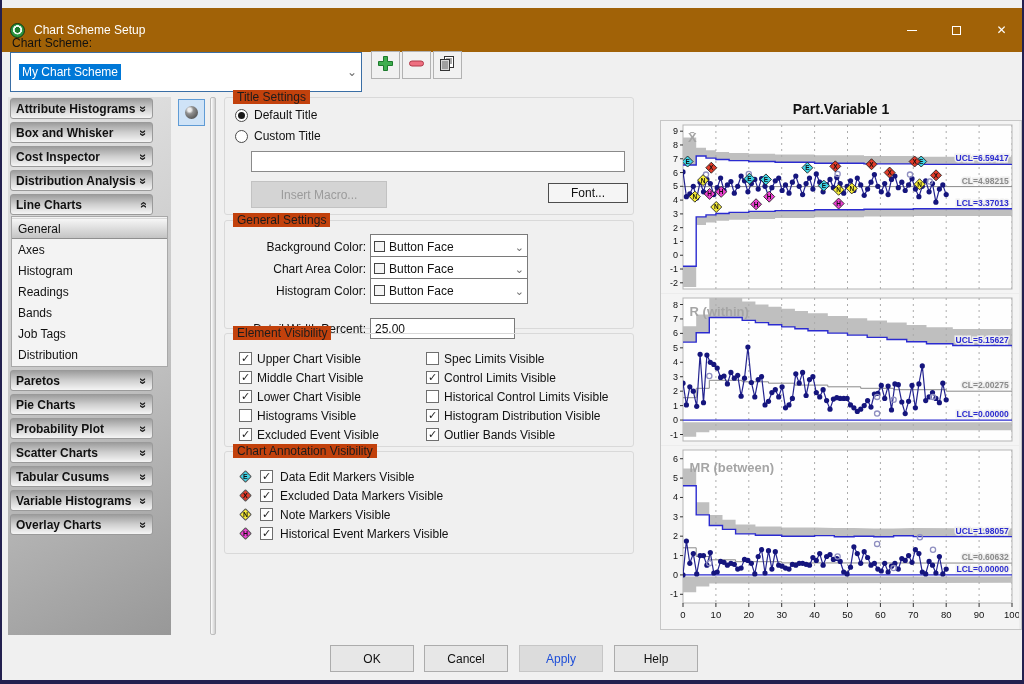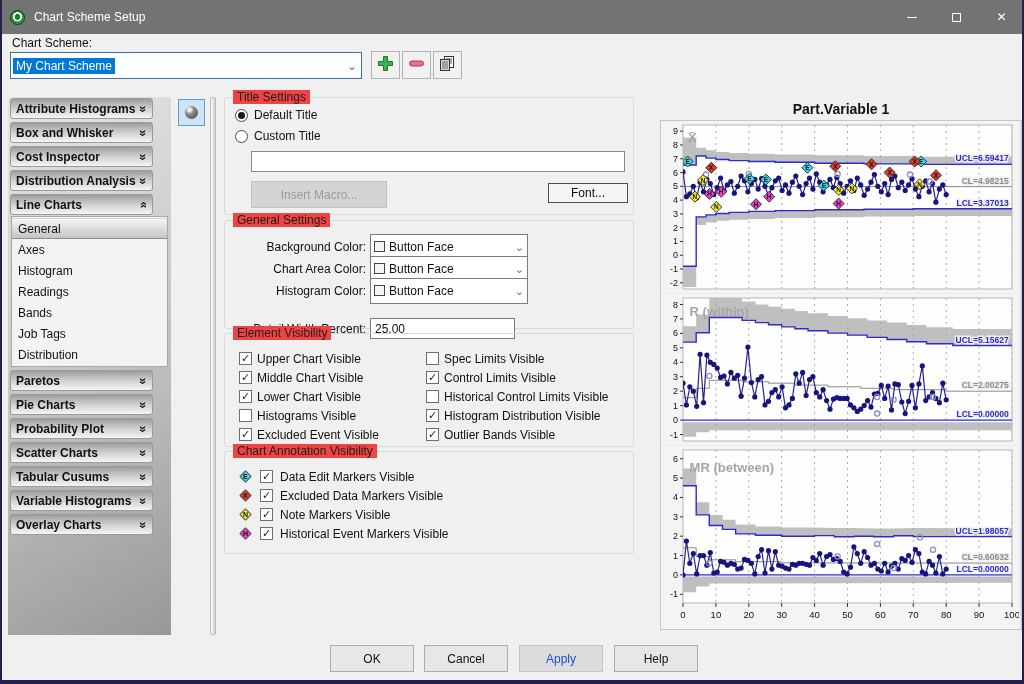--- a/index.html
+++ b/index.html
@@ -3,34 +3,34 @@
 <meta charset="utf-8">
 <style>
   html,body{margin:0;padding:0;background:#d8d8d8}
   *{box-sizing:border-box}
   .window{position:relative;width:1024px;height:684px;background:#f0f0f0;
     border-left:2px solid #23204f;border-right:2px solid #23204f;border-bottom:4px solid #23204f;
     font-family:"Liberation Sans",sans-serif;font-size:12px;color:#111;overflow:hidden}
   svg{font-family:"Liberation Sans",sans-serif}
 
   
-  .titlebar{position:absolute;left:-2px;top:0;width:1024px;height:34px;background:#737373;display:flex;align-items:center}
+  .titlebar{position:absolute;left:-2px;top:8px;width:1024px;height:44px;background:#a16207;display:flex;align-items:center}
   .app-icon{width:15px;height:15px;margin-left:10px;border-radius:50%;border:1px solid #0e3a17;
     background:radial-gradient(circle at 50% 45%,#1d7a2c 0 28%,#eef8f0 32% 46%,#2c9440 50% 100%)}
   .wtitle{color:#fff;font-size:12px;margin-left:9px}
   .winbtns{margin-left:auto;display:flex;height:100%}
   .wb{width:45px;height:100%;display:flex;align-items:center;justify-content:center;color:#fff}
   .wb-min i{display:block;width:10px;height:1px;background:#fff}
   .wb-max i{display:block;width:9px;height:9px;border:1px solid #fff}
   .wb-close{font-size:12px}
 
   
   .lbl-scheme{position:absolute;left:10px;top:36px}
-  .combo{position:absolute;left:8px;top:52px;width:352px;height:27px;background:#fff;border:1px solid #3a6ea5;
-    display:flex;align-items:center;padding:1px 4px 1px 2px}
+  .combo{position:absolute;left:8px;top:52px;width:352px;height:40px;background:#fff;border:1px solid #3a6ea5;
+    display:flex;align-items:center;padding:1px 4px 1px 8px}
   .combo-sel{background:#0078d7;color:#fff;padding:1px 3px}
   .combo-arrow{margin-left:auto;color:#707070;font-size:12px;line-height:10px}
   .tool{position:absolute;top:51px;width:29px;height:28px;background:#f1f1f1;border:1px solid #b2b2b2;
     display:flex;align-items:center;justify-content:center}
   #tool-add{left:369px}#tool-del{left:400px}#tool-copy{left:431px}
 
   
   .sidebar{position:absolute;left:6px;top:97px;width:163px;height:538px;
     background:linear-gradient(150deg,#e6e6e6 0%,#c9c9c9 45%,#989898 100%)}
   .sb-head{height:21px;margin:1px 18px 3px 2px;border:1px solid #9a9a9a;border-radius:3px;
@@ -44,21 +44,21 @@
 
   .sphere-btn{position:absolute;left:176px;top:99px;width:27px;height:27px;background:#cfe3f7;border:1px solid #5f9bd5;
     display:flex;align-items:center;justify-content:center}
   .sphere{width:13px;height:13px;border-radius:50%;
     background:radial-gradient(circle at 35% 30%,#ededed 0 14%,#909090 32%,#3a3a3a 100%)}
   .splitter{position:absolute;left:208px;top:97px;width:6px;height:538px;background:linear-gradient(90deg,#ffffff,#cfcfcf);
     border:1px solid #bdbdbd;border-radius:2px}
 
   
   .group{position:absolute;border:1px solid #d9d9d9;border-radius:3px}
-  .glabel{position:absolute;top:-8px;left:8px;background:#ef4444;padding:0 4px;color:#1c1c1c}
+  .glabel{position:absolute;top:-8px;left:8px;background:#c2410c;padding:0 4px;color:#1c1c1c}
   #g-title{left:222px;top:97px;width:410px;height:118px}
   #g-general{left:222px;top:220px;width:410px;height:109px}
   #g-elem{left:222px;top:333px;width:410px;height:114px}
   #g-anno{left:222px;top:451px;width:410px;height:103px}
 
   .rrow{display:flex;align-items:center;gap:6px;margin:7px 0 0 10px;height:14px}
   .rrow:first-of-type{margin-top:10px}
   .radio{width:13px;height:13px;border:1px solid #4a4a4a;border-radius:50%;background:#fff;flex:0 0 auto}
   .radio.on{display:flex;align-items:center;justify-content:center}
   .radio.on::after{content:"";width:7px;height:7px;border-radius:50%;background:#1a1a1a}

